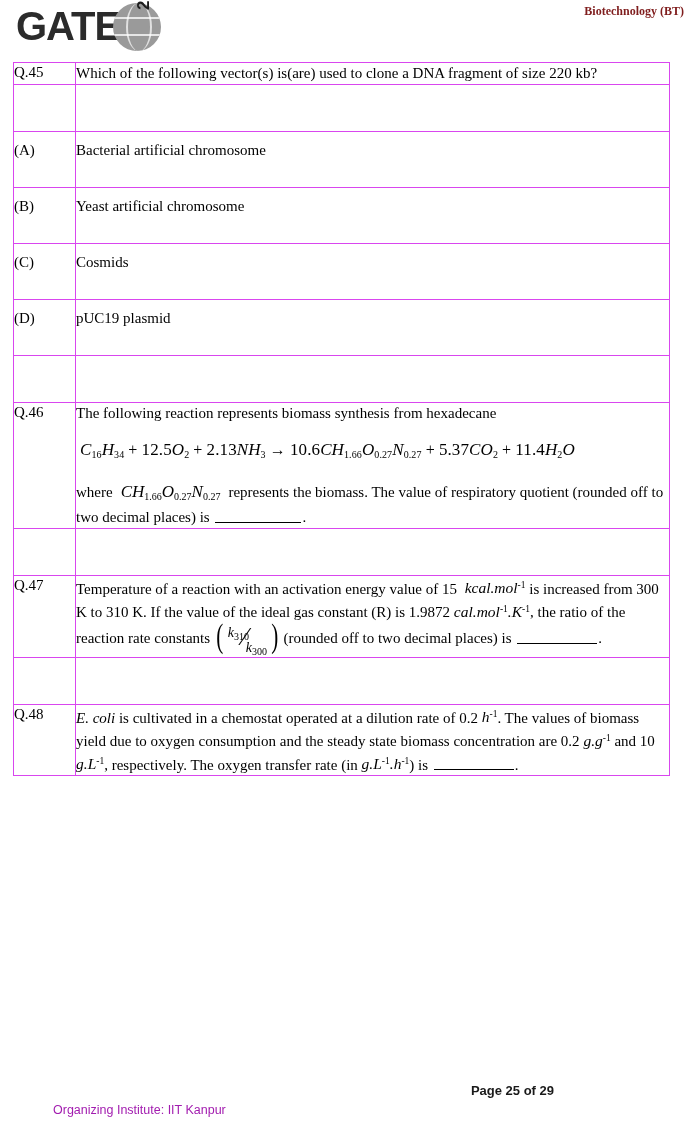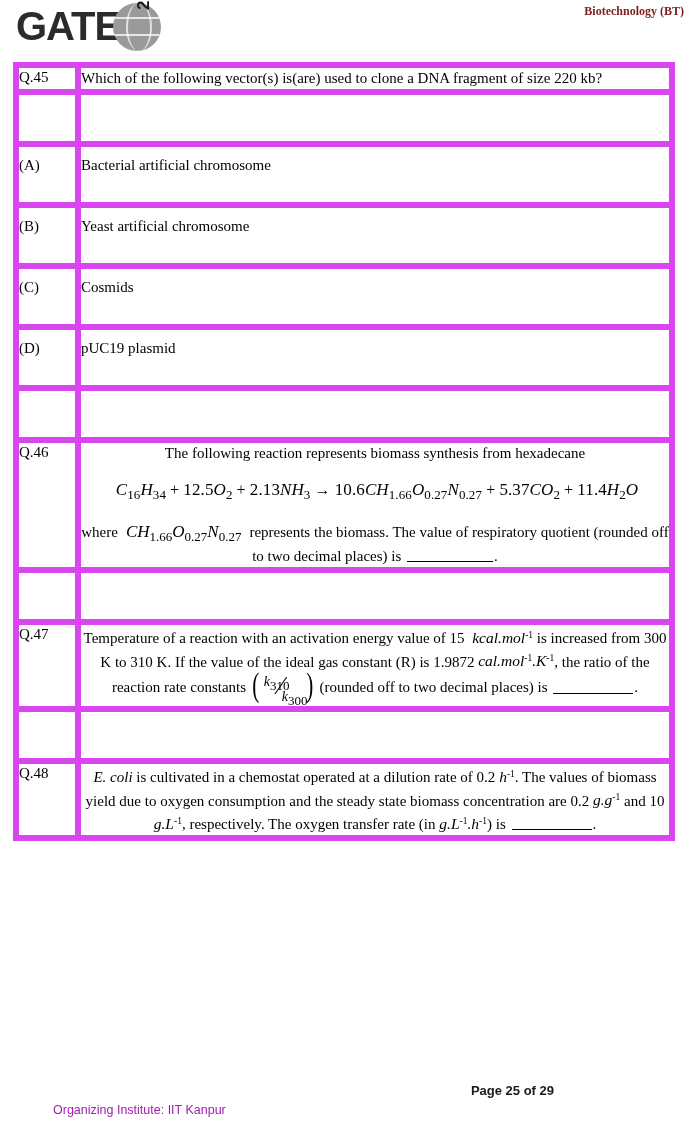--- a/index.html
+++ b/index.html
@@ -92,55 +92,55 @@
   
   .qtable {
     position: absolute;
     left: 13px;
     top: 62px;
     width: 656px;
     border-collapse: collapse;
     table-layout: fixed;
   }
   .qtable td {
-    border: 6px solid #d946ef;
+    border: 1px solid #d946ef;
     vertical-align: top;
     padding: 0;
   }
   .col-label { width: 62px; }
   .col-body  { width: 594px; }
 
   .lbl {
     font-size: 15px;
     font-weight: normal;
     padding: 12px 0 0 8px;
     line-height: 19px;
     white-space: nowrap;
   }
   .body-cell {
     font-size: 15px;
     line-height: 21px;
     padding: 11px 12px 11px 10px;
   }
-  .body-cell p { margin: 0; text-align: center; }
+  .body-cell p { margin: 0; }
   .spacer-row td { height: 46px; }
   .opt-row td { height: 35px; }
   .opt-row .lbl { padding-top: 9px; }
   .opt-row .body-cell { padding-top: 8px; padding-bottom: 12px; }
 
   
   .math {
     font-family: "Liberation Serif", serif;
     font-style: italic;
     font-size: 15.5px;
     white-space: nowrap;
   }
   .math .num { font-style: normal; }
   sub {
-    font-size: 13px;
+    font-size: 10px;
     vertical-align: -0.28em;
     font-style: normal;
   }
   sup {
     font-size: 9.5px;
     vertical-align: 0.48em;
     font-style: normal;
   }
   .eqn-line {
     margin: 15px 0 16px 4px !important;

